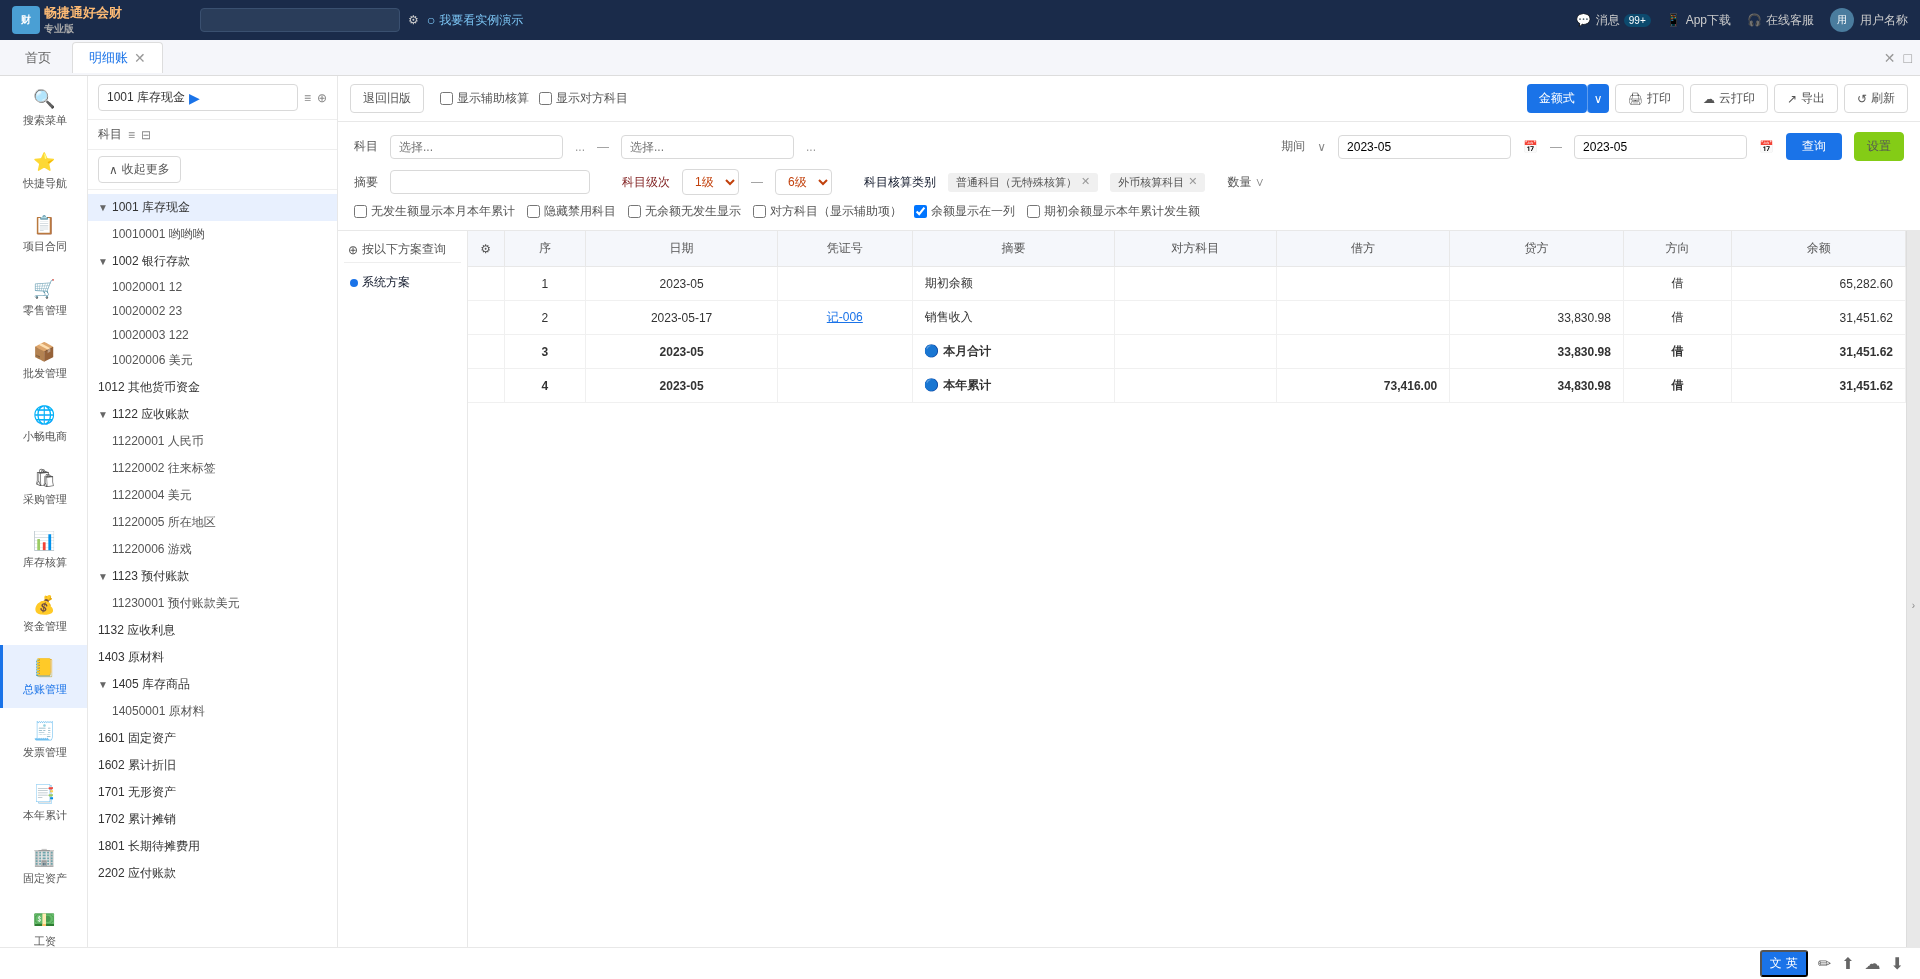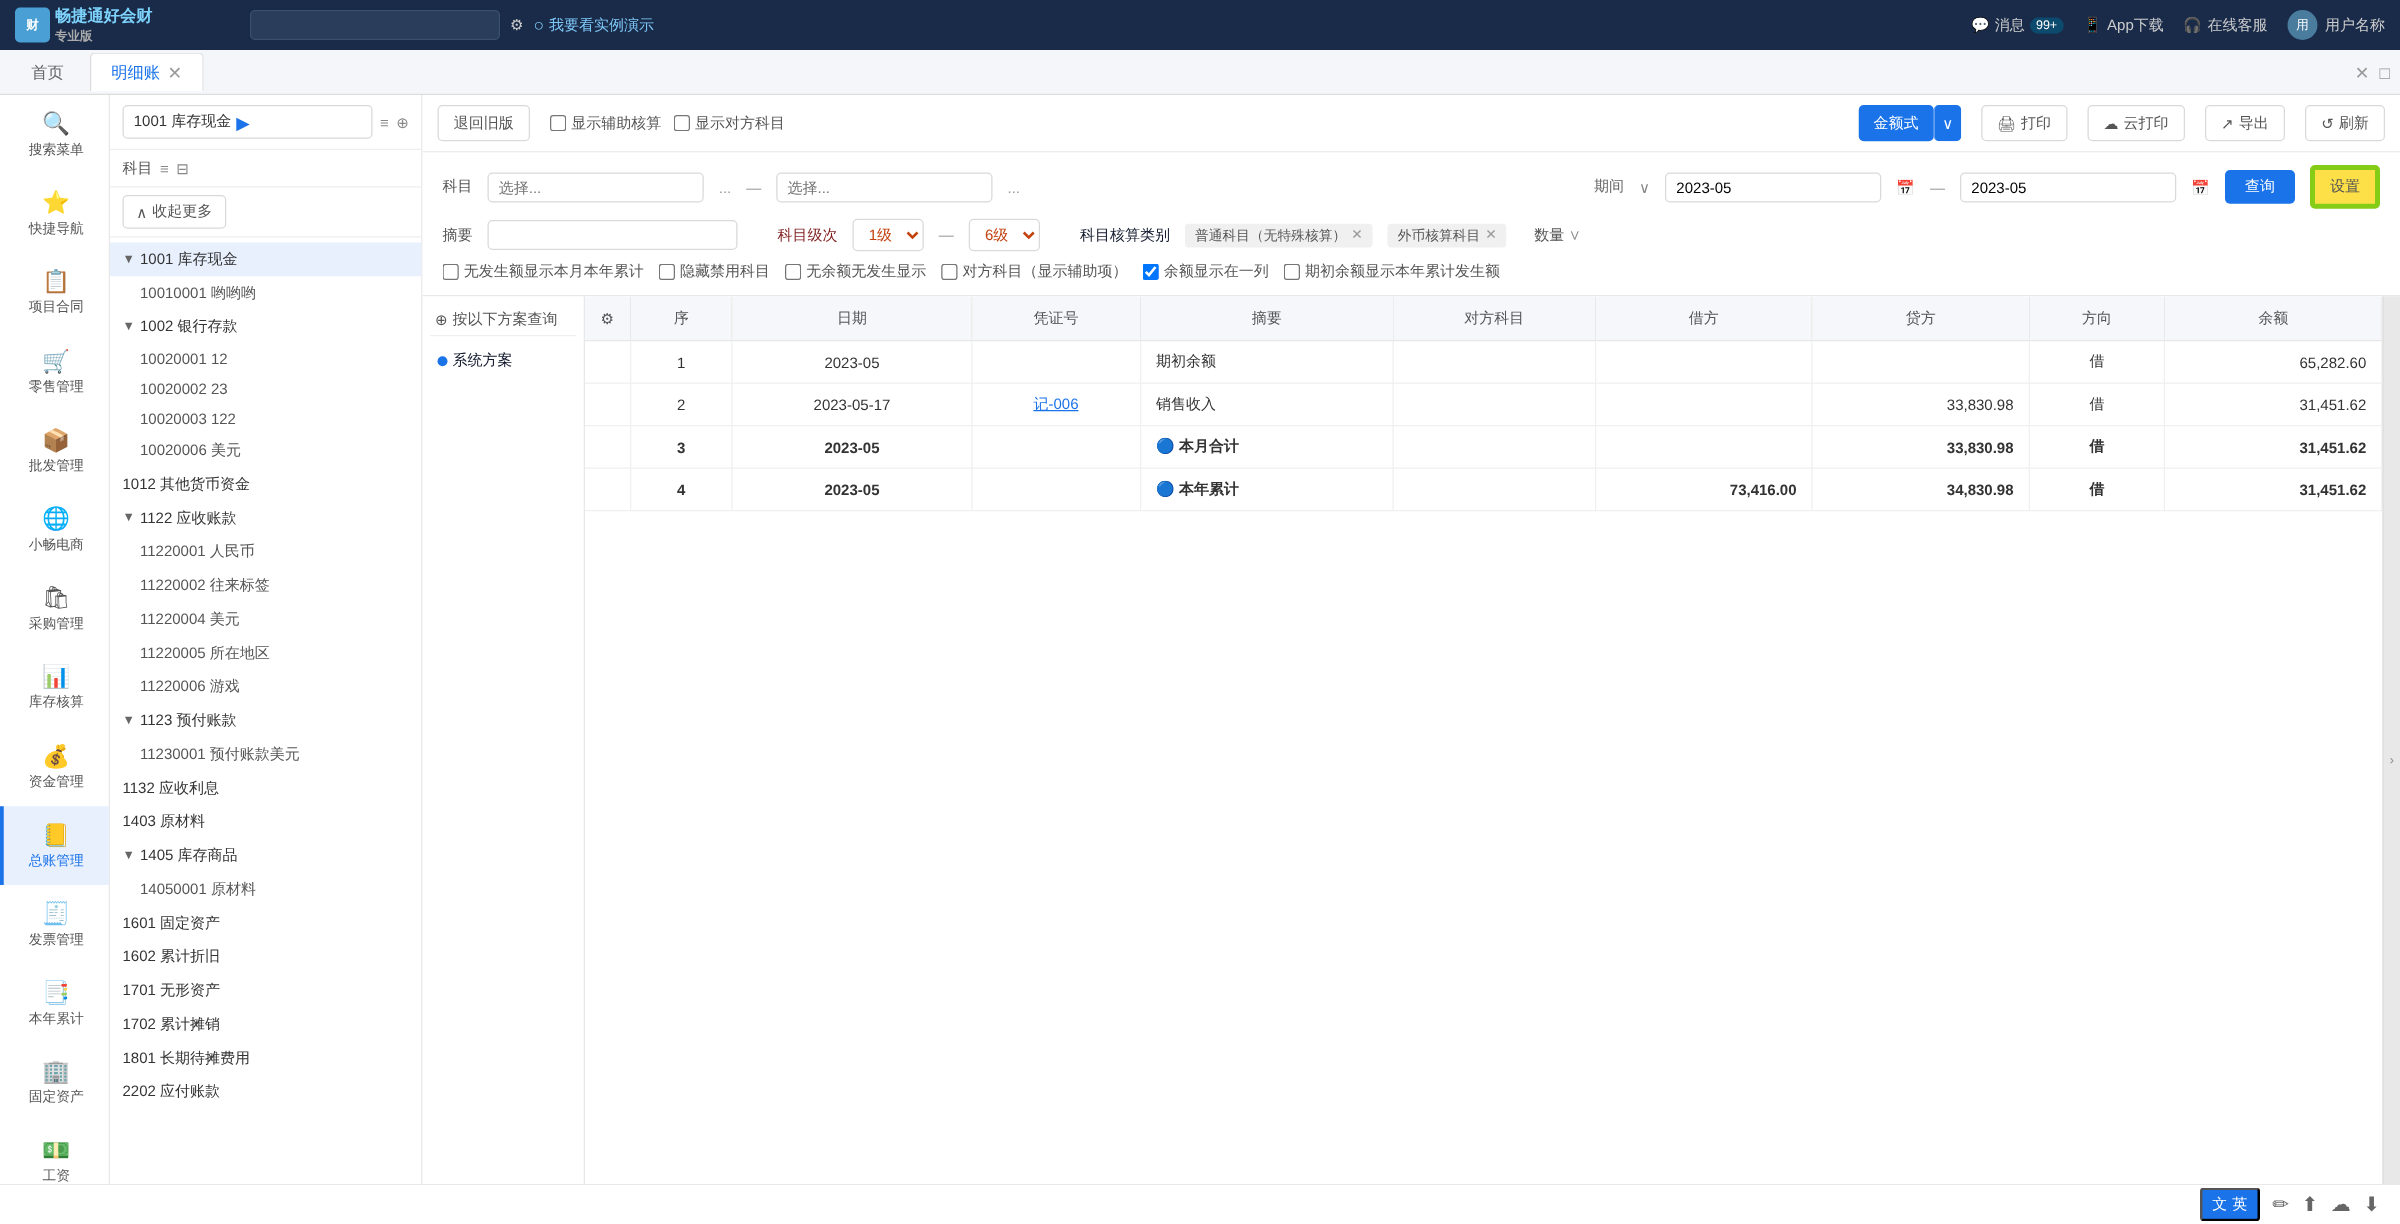--- a/index.html
+++ b/index.html
@@ -55,36 +55,36 @@
     .tree-toggle { color: #666; font-size: 10px; width: 10px; }
     .account-panel-scroll { display: flex; align-items: center; justify-content: center; padding: 4px; border-top: 1px solid #eee; background: #fafafa; }
     .scroll-bar { height: 8px; background: #e8e8e8; border-radius: 4px; flex: 1; margin: 0 8px; }
     .scroll-indicator { height: 100%; width: 40%; background: #bbb; border-radius: 4px; }
 
     
     .detail-panel { flex: 1; display: flex; flex-direction: column; background: #f5f6fa; overflow: hidden; }
     .detail-toolbar { display: flex; align-items: center; padding: 8px 12px; background: white; border-bottom: 1px solid #e8e8e8; gap: 8px; flex-wrap: wrap; }
     .toolbar-left { display: flex; align-items: center; gap: 6px; }
     .expand-btn { display: flex; align-items: center; gap: 4px; border: 1px solid #d9d9d9; border-radius: 4px; padding: 4px 10px; cursor: pointer; background: white; font-size: 12px; color: #555; }
-    .toolbar-right { display: flex; align-items: center; gap: 16px; margin-left: auto; }
+    .toolbar-right { display: flex; align-items: center; gap: 6px; margin-left: auto; }
     .btn-outline { background: white; color: #555; border: 1px solid #d9d9d9; border-radius: 4px; padding: 5px 12px; cursor: pointer; font-size: 12px; display: flex; align-items: center; gap: 4px; }
     .checkbox-item { display: flex; align-items: center; gap: 4px; font-size: 12px; color: #555; cursor: pointer; }
     .dropdown-btn { background: #1a73e8; color: white; border: none; border-radius: 4px; padding: 6px 12px; cursor: pointer; font-size: 12px; display: flex; align-items: center; gap: 4px; }
 
     
     .filter-area { background: white; border-bottom: 1px solid #e8e8e8; padding: 10px 16px; }
     .filter-row { display: flex; align-items: center; gap: 12px; margin-bottom: 8px; flex-wrap: wrap; }
     .filter-row:last-child { margin-bottom: 0; }
     .filter-input { border: 1px solid #d9d9d9; border-radius: 4px; padding: 4px 8px; font-size: 12px; color: #333; background: white; min-width: 120px; }
     .filter-select { border: 1px solid #d9d9d9; border-radius: 4px; padding: 4px 8px; font-size: 12px; color: #c2410c; background: white; }
     .date-input { border: 1px solid #d9d9d9; border-radius: 4px; padding: 4px 8px; font-size: 12px; min-width: 90px; }
     .filter-tag { background: #f0f0f0; border-radius: 3px; padding: 2px 8px; font-size: 11px; color: #555; display: flex; align-items: flex-start; gap: 4px; }
     .filter-tag-remove { cursor: pointer; color: #999; }
     .query-btn { background: #1a73e8; color: white; border: none; border-radius: 4px; padding: 5px 16px; cursor: pointer; font-size: 12px; }
-    .set-btn { background: #fde047; color: #555; border: 4px solid #84cc16; border-radius: 4px; padding: 5px 12px; cursor: pointer; font-size: 12px; }
+    .set-btn { background: #84cc16; color: #555; border: 1px solid #84cc16; border-radius: 4px; padding: 5px 12px; cursor: pointer; font-size: 12px; }
 
     
     .table-wrapper { flex: 1; overflow: auto; background: white; margin: 0; }
     .data-table { width: 100%; border-collapse: collapse; font-size: 12px; }
     .data-table th { background: #f5f7fb; color: #555; padding: 9px 12px; text-align: center; border-bottom: 1px solid #e8e8e8; border-right: 1px solid #e8e8e8; font-weight: 500; white-space: nowrap; position: sticky; top: 0; z-index: 1; }
     .data-table td { padding: 8px 12px; border-bottom: 1px solid #f0f0f0; border-right: 1px solid #f0f0f0; text-align: center; color: #333; }
     .data-table .row-bold td { font-weight: bold; }
     .data-table .col-settings { width: 36px; }
     .text-right { text-align: right !important; }
     .text-left { text-align: left !important; }
@@ -117,21 +117,21 @@
 
     .main-table-area { flex: 1; display: flex; flex-direction: column; overflow: hidden; }
   </style>
 </head>
 <body>
 
 <div class="top-bar">
   <div class="logo-area">
     <div class="logo-icon">财</div>
     <div>
-      <div style="font-size:13px;color:#7dd3fc;font-weight:bold;text-align:center;">畅捷通好会财</div>
+      <div style="font-size:13px;color:#fdba74;font-weight:bold;text-align:center;">畅捷通好会财</div>
       <div style="font-size:10px;color:#aaa;">专业版</div>
     </div>
   </div>
   <div class="search-bar">
     <input type="text" placeholder="" style="background: rgb(42, 61, 90); border: 1px solid rgb(58, 80, 112); border-radius: 4px; color: rgb(204, 204, 204); padding: 4px 8px; font-size: 12px; outline: none; width: 100%;">
   </div>
   <div class="settings-icon-top">⚙</div>
   <div class="demo-link">
     <span style="font-size:14px;">○</span>
     <span>我要看实例演示</span>

